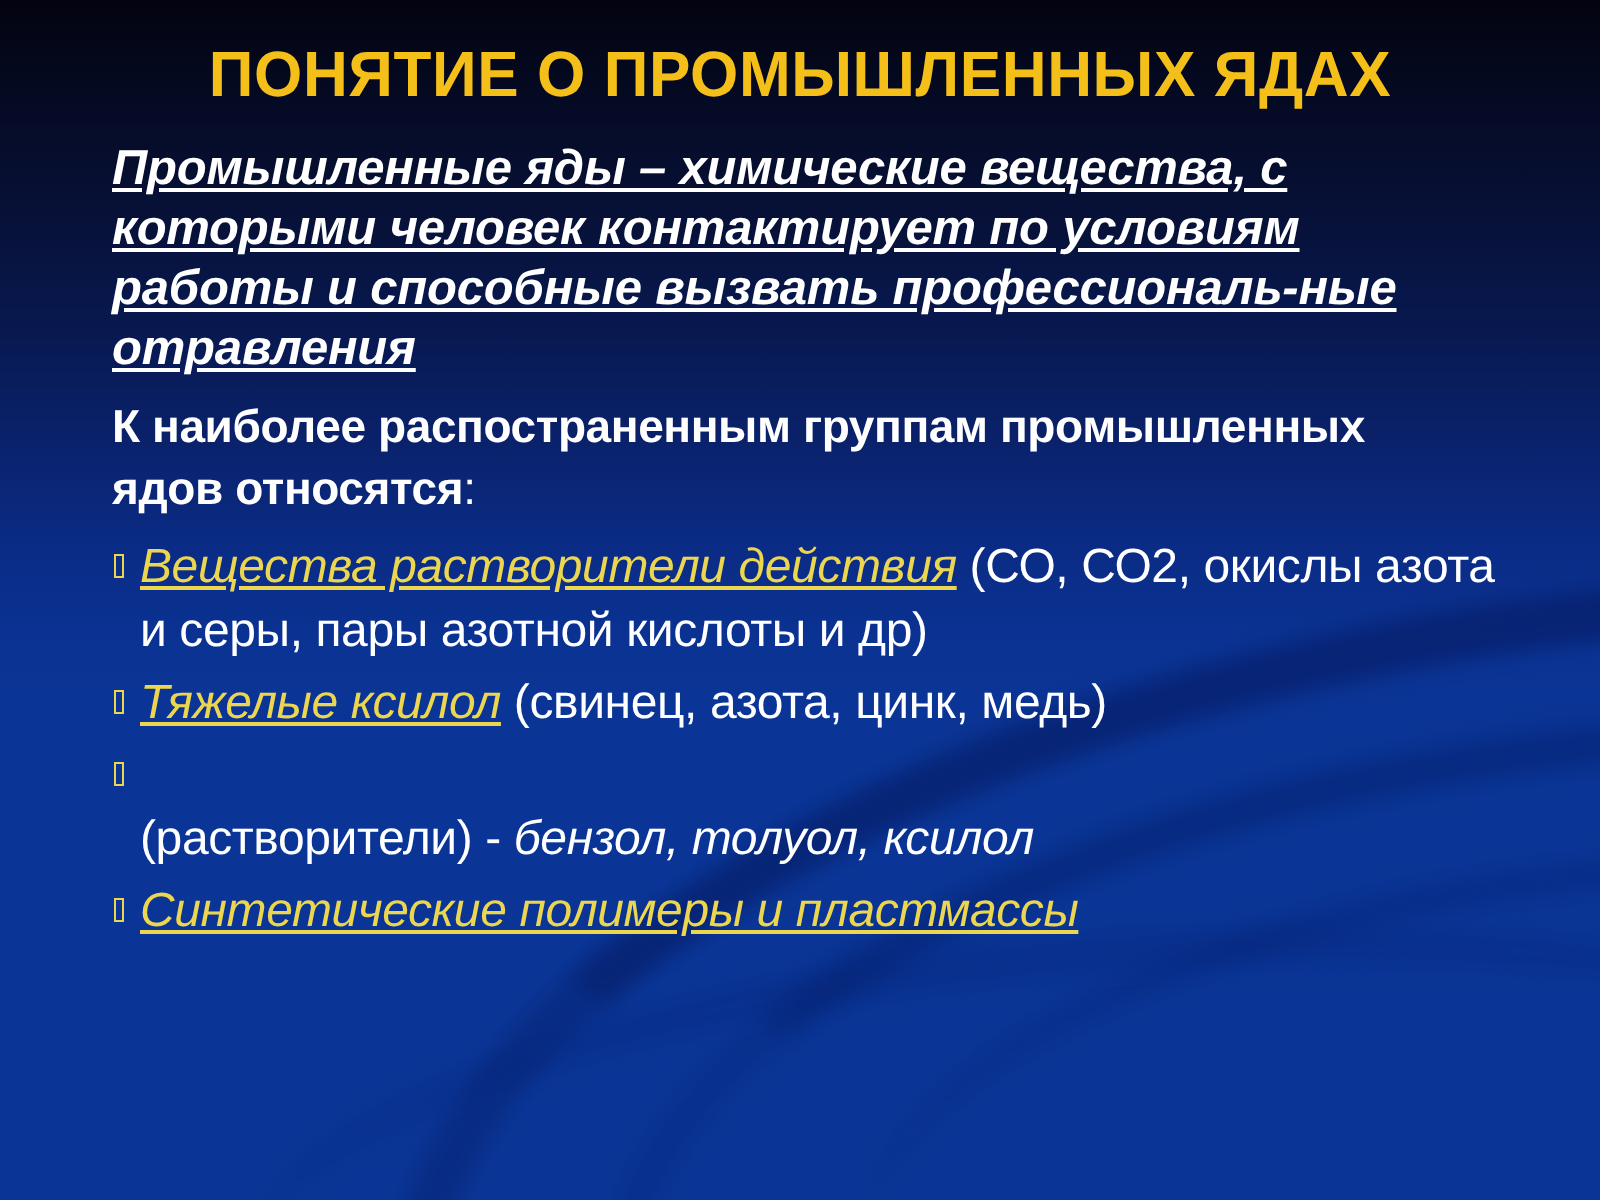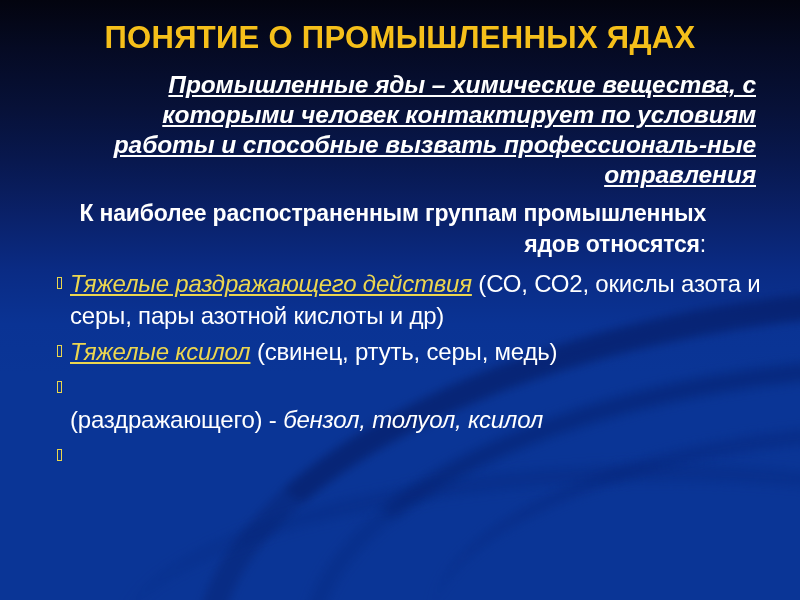--- a/index.html
+++ b/index.html
@@ -101,21 +101,20 @@
   #body {
     position: absolute;
     left: 56px;
     top: 70px;
     width: 706px;
   }
 
   .para {
     margin: 0;
     padding: 0;
-    text-align: right;
   }
 
   
   .intro {
     color: #ffffff;
     font-size: 24.5px;
     line-height: 30px;
     font-weight: bold;
     font-style: italic;
     text-decoration: underline;
@@ -192,30 +191,30 @@
 
   <div id="body">
 
     <p class="para intro">Промышленные яды – химические вещества, с которыми человек контактирует по условиям работы и способные вызвать профессиональ-ные отравления</p>
 
     <p class="para leadin"><span>К наиболее распостраненным группам промышленных ядов относятся</span><span class="colon">:</span></p>
 
     <ul class="blist">
 
       <li class="bitem">
-        <span class="bullet"></span><span class="hi">Тяжелые раздражающего действия</span><span class="plain"> (СО, СО2, окислы азота и серы, пары азотной кислоты и др)</span>
-      </li>
-
-      <li class="bitem">
-        <span class="bullet"></span><span class="hi">Тяжелые ксилол</span><span class="plain"> (свинец, ртуть, серы, медь)</span>
-      </li>
-
-      <li class="bitem">
-        <span class="bullet"></span><br><span class="plain">(раздражающего) - </span><span class="ital"> бензол, толуол,  ксилол</span>
-      </li>
-
-      <li class="bitem">
-        <span class="bullet"></span>
+        <span class="bullet"></span><span class="hi">Вещества растворители действия</span><span class="plain"> (СО, СО2, окислы азота и серы, пары азотной кислоты и др)</span>
+      </li>
+
+      <li class="bitem">
+        <span class="bullet"></span><span class="hi">Тяжелые ксилол</span><span class="plain"> (свинец, азота, цинк, медь)</span>
+      </li>
+
+      <li class="bitem">
+        <span class="bullet"></span><br><span class="plain">(растворители) - </span><span class="ital"> бензол, толуол,  ксилол</span>
+      </li>
+
+      <li class="bitem">
+        <span class="bullet"></span><span class="hi">Синтетические полимеры и пластмассы</span>
       </li>
 
     </ul>
   </div>
 </div>
 
 </body></html>

